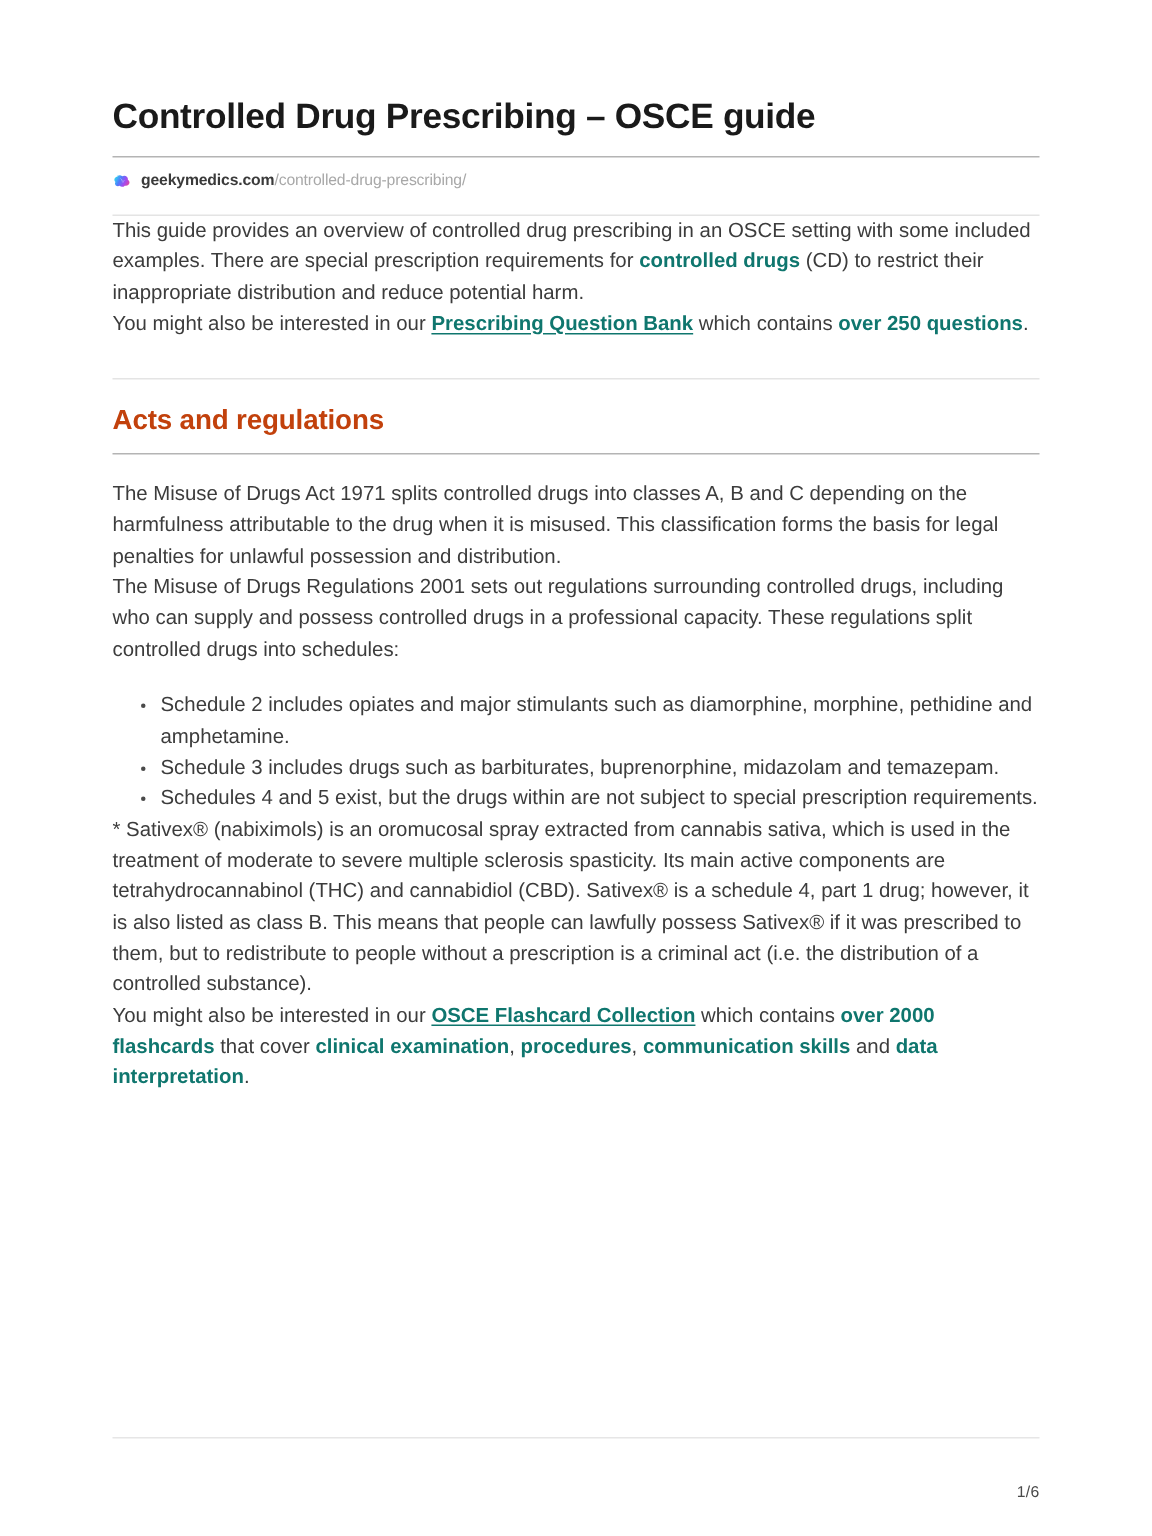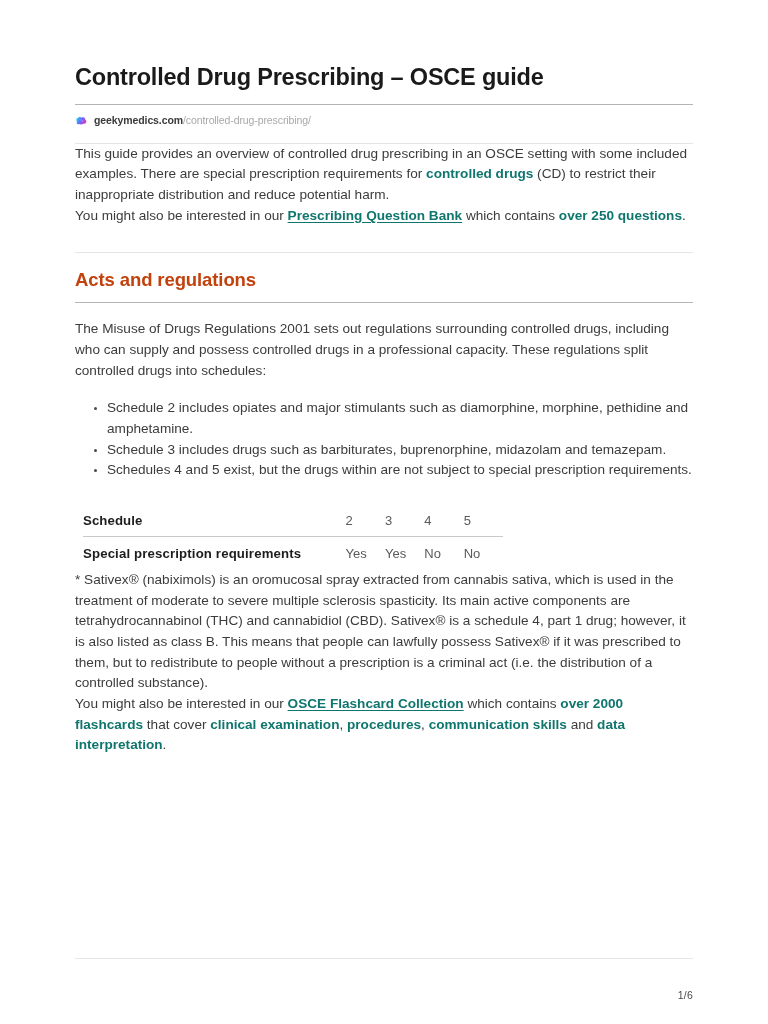--- a/index.html
+++ b/index.html
@@ -231,48 +231,29 @@
 
     <p class="body p-gap-1"><span>This guide provides an overview of controlled drug prescribing in an OSCE setting with some included examples. There are special prescription requirements for </span><b>controlled drugs</b><span> (CD) to restrict their inappropriate distribution and reduce potential harm.</span></p>
 
     <p class="body p-gap-2"><span>You might also be interested in our </span><a class="doclink" href="#">Prescribing Question Bank</a><span> which contains </span><b>over 250 questions</b><span>.</span></p>
 
     <div class="section-block">
       <div class="rule-light"></div>
       <h2 class="section-title">Acts and regulations</h2>
       <div class="section-rule"></div>
 
+      <p class="body">The Misuse of Drugs Act 1971 splits controlled drugs into classes A, B and C depending on the harmfulness attributable to the drug when it is misused. This classification forms the basis for legal penalties for unlawful possession and distribution.</p>
       <p class="body p-gap-2">The Misuse of Drugs Regulations 2001 sets out regulations surrounding controlled drugs, including who can supply and possess controlled drugs in a professional capacity. These regulations split controlled drugs into schedules:</p>
 
       <ul class="bullets">
         <li>Schedule 2 includes opiates and major stimulants such as diamorphine, morphine, pethidine and amphetamine.</li>
         <li>Schedule 3 includes drugs such as barbiturates, buprenorphine, midazolam and temazepam.</li>
         <li>Schedules 4 and 5 exist, but the drugs within are not subject to special prescription requirements.</li>
       </ul>
 
-      <table class="sched-table">
-        <thead>
-          <tr class="hdr-row">
-            <th class="col-label">Schedule</th>
-            <th class="col-n num">2</th>
-            <th class="col-n num">3</th>
-            <th class="col-n num">4</th>
-            <th class="col-n num">5</th>
-          </tr>
-        </thead>
-        <tbody>
-          <tr>
-            <td class="rowlabel">Special prescription requirements</td>
-            <td>Yes</td>
-            <td>Yes</td>
-            <td>No</td>
-            <td>No</td>
-          </tr>
-        </tbody>
-      </table>
 
       <p class="body p-gap-1">* Sativex® (nabiximols) is an oromucosal spray extracted from cannabis sativa, which is used in the treatment of moderate to severe multiple sclerosis spasticity. Its main active components are tetrahydrocannabinol (THC) and cannabidiol (CBD). Sativex® is a schedule 4, part 1 drug; however, it is also listed as class B. This means that people can lawfully possess Sativex® if it was prescribed to them, but to redistribute to people without a prescription is a criminal act (i.e. the distribution of a controlled substance).</p>
 
       <p class="body p-gap-1"><span>You might also be interested in our </span><a class="doclink" href="#">OSCE Flashcard Collection</a><span> which contains </span><b>over 2000 flashcards</b><span> that cover </span><b>clinical examination</b><span>, </span><b>procedures</b><span>, </span><b>communication skills</b><span> and </span><b>data interpretation</b><span>.</span></p>
     </div>
 
   </div>
 
   <div class="footer-rule"></div>
   <div class="page-number">1/6</div>

